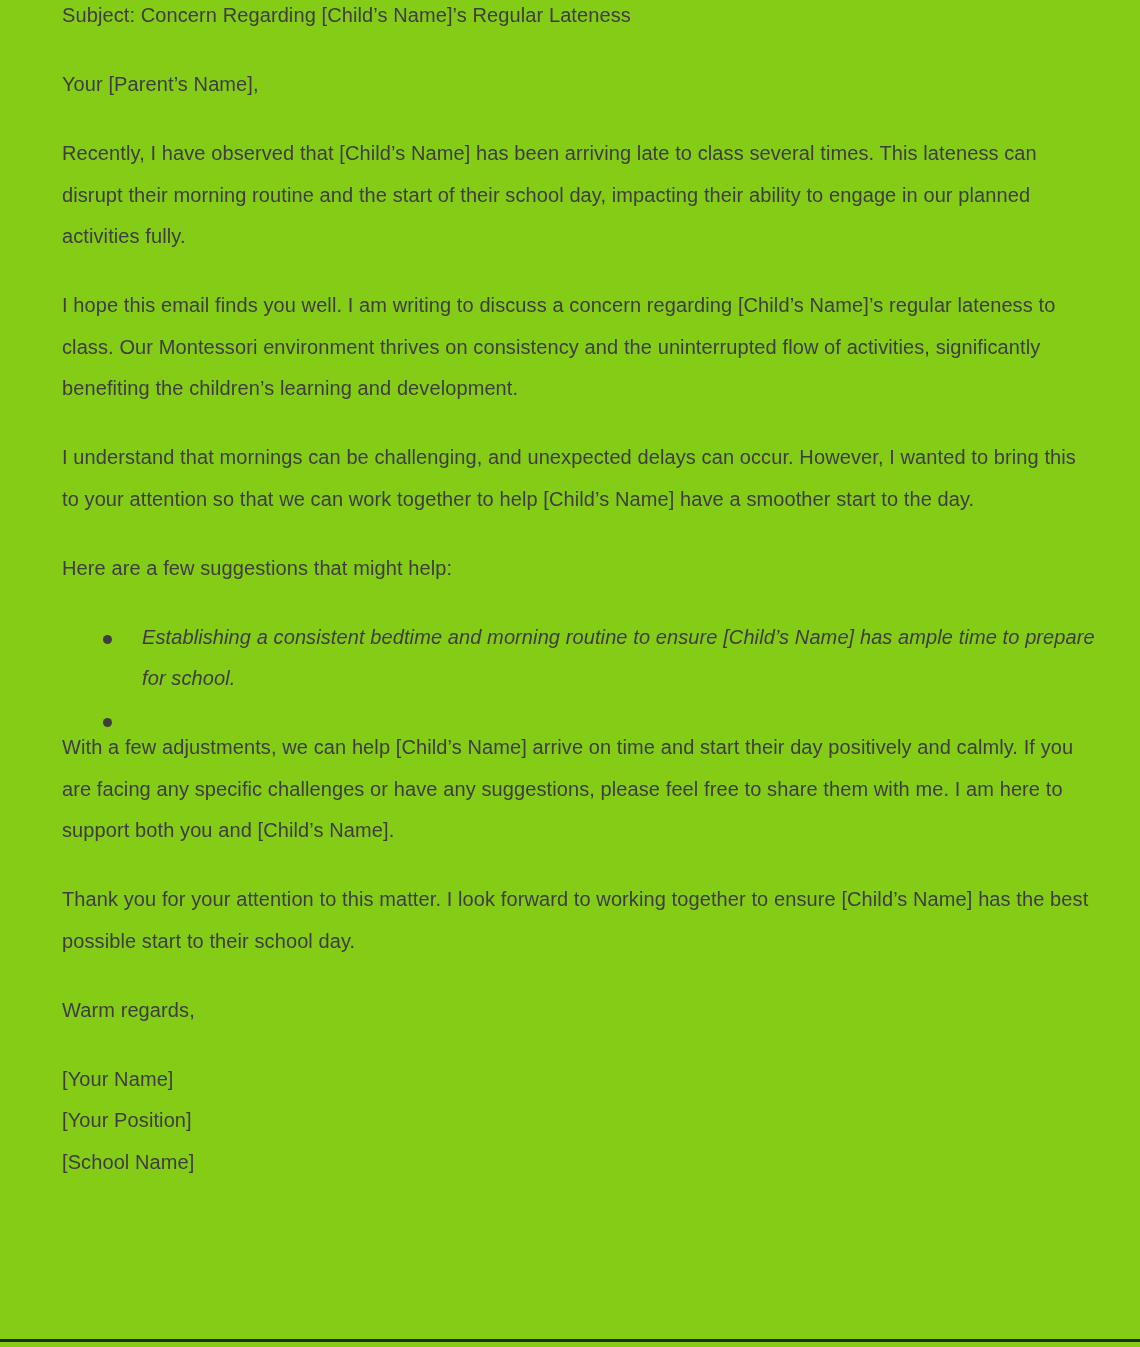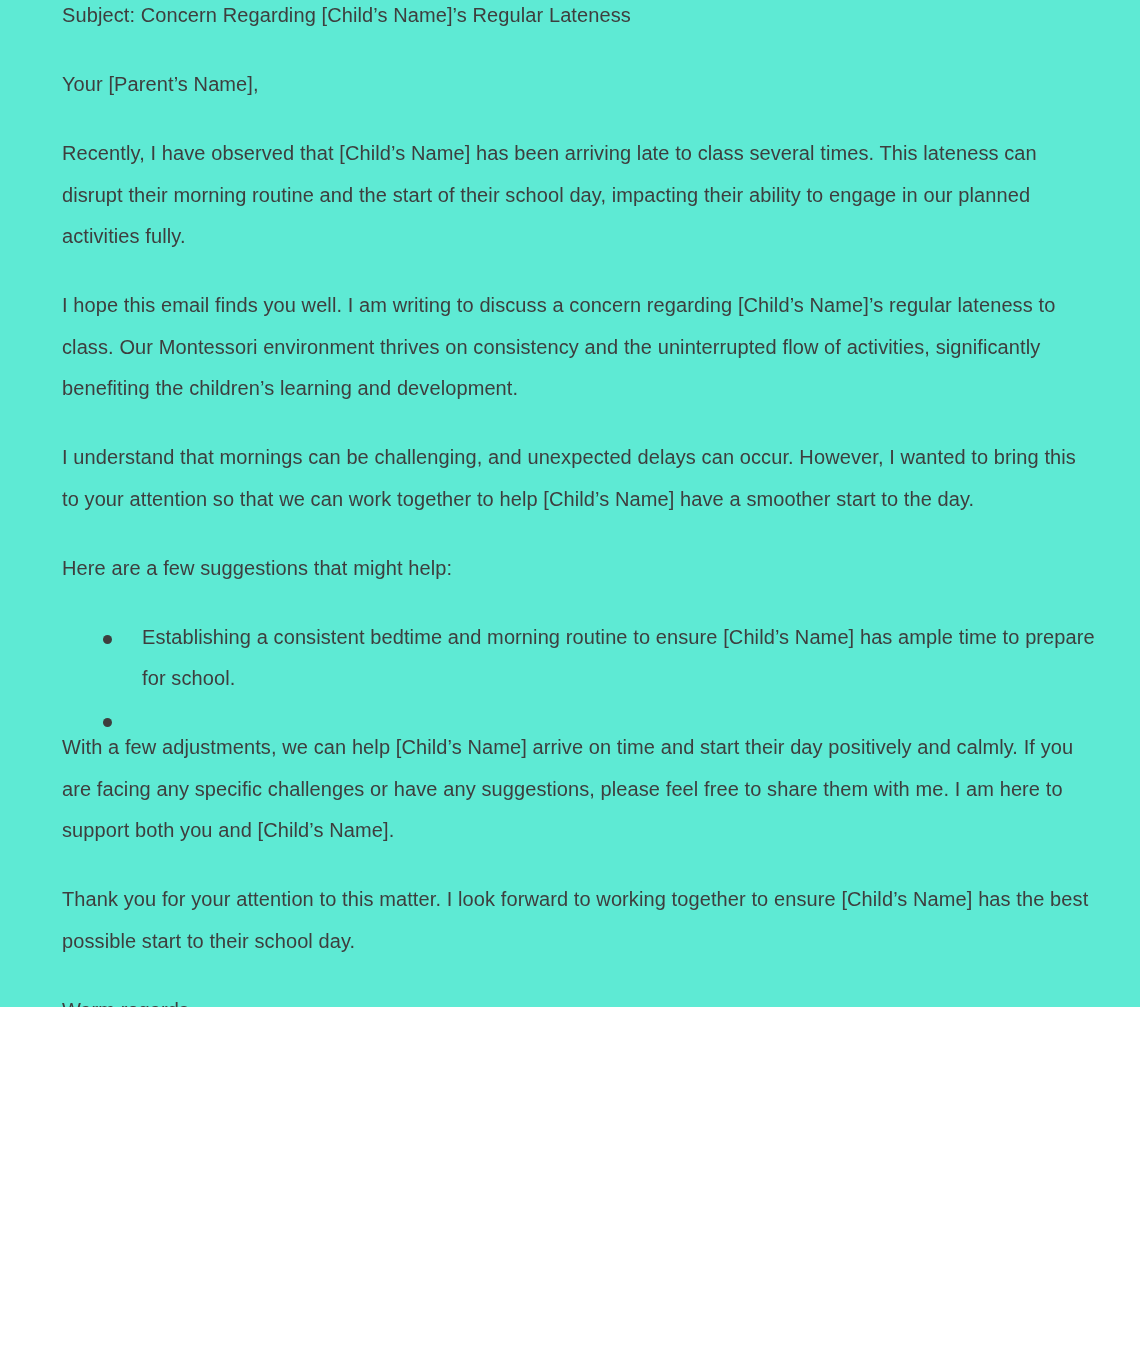--- a/index.html
+++ b/index.html
@@ -3,22 +3,22 @@
 <meta charset="utf-8">
 <style>
   html, body {
     margin: 0;
     padding: 0;
     background: #ffffff;
   }
   .page {
     position: relative;
     width: 1140px;
-    height: 1007px;
-    background: #5eead4;
+    height: 1347px;
+    background: #84cc16;
     overflow: hidden;
     font-family: "Liberation Sans", sans-serif;
     color: #3e3e3e;
   }
   .content {
     position: absolute;
     left: 62px;
     top: -5px;
     width: 1036px;
   }
@@ -29,20 +29,21 @@
     line-height: 41.5px;
     letter-spacing: 0.1px;
   }
   .content p {
     margin: 0 0 27.5px 0;
   }
   ul.suggestions {
     list-style: none;
     margin: 0 0 27.5px 0;
     padding: 0;
+    font-style: italic;
   }
   ul.suggestions li {
     position: relative;
     padding-left: 80px;
   }
   .bullet-dot {
     position: absolute;
     left: 41px;
     top: 18px;
     width: 9px;

